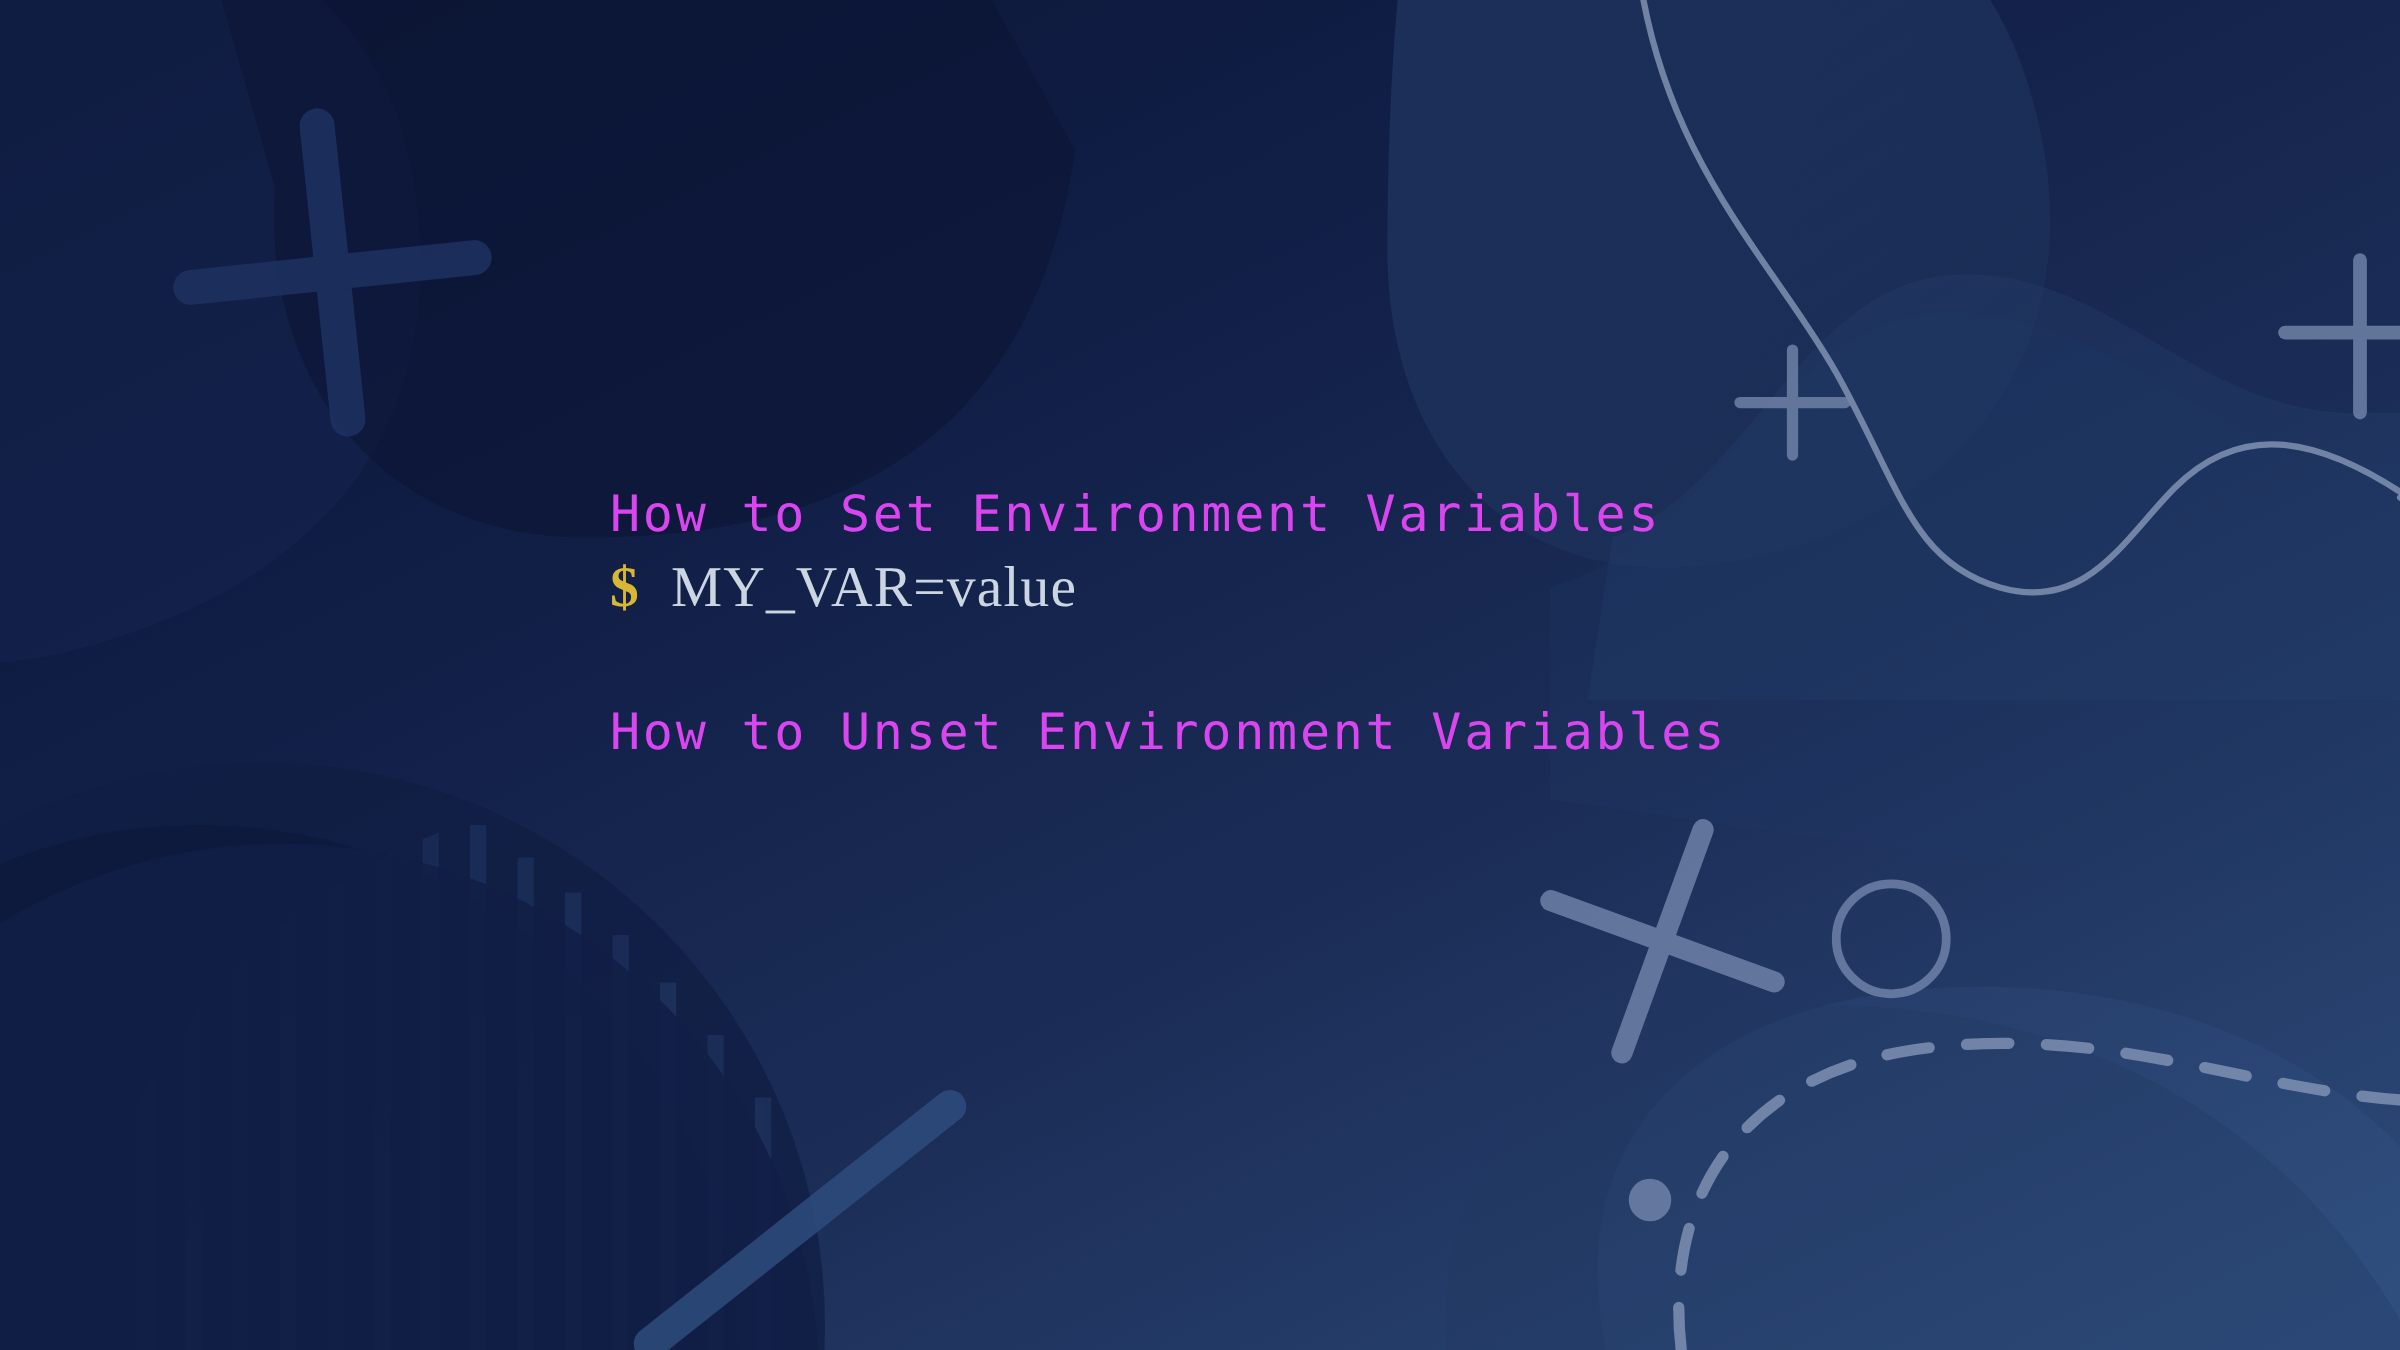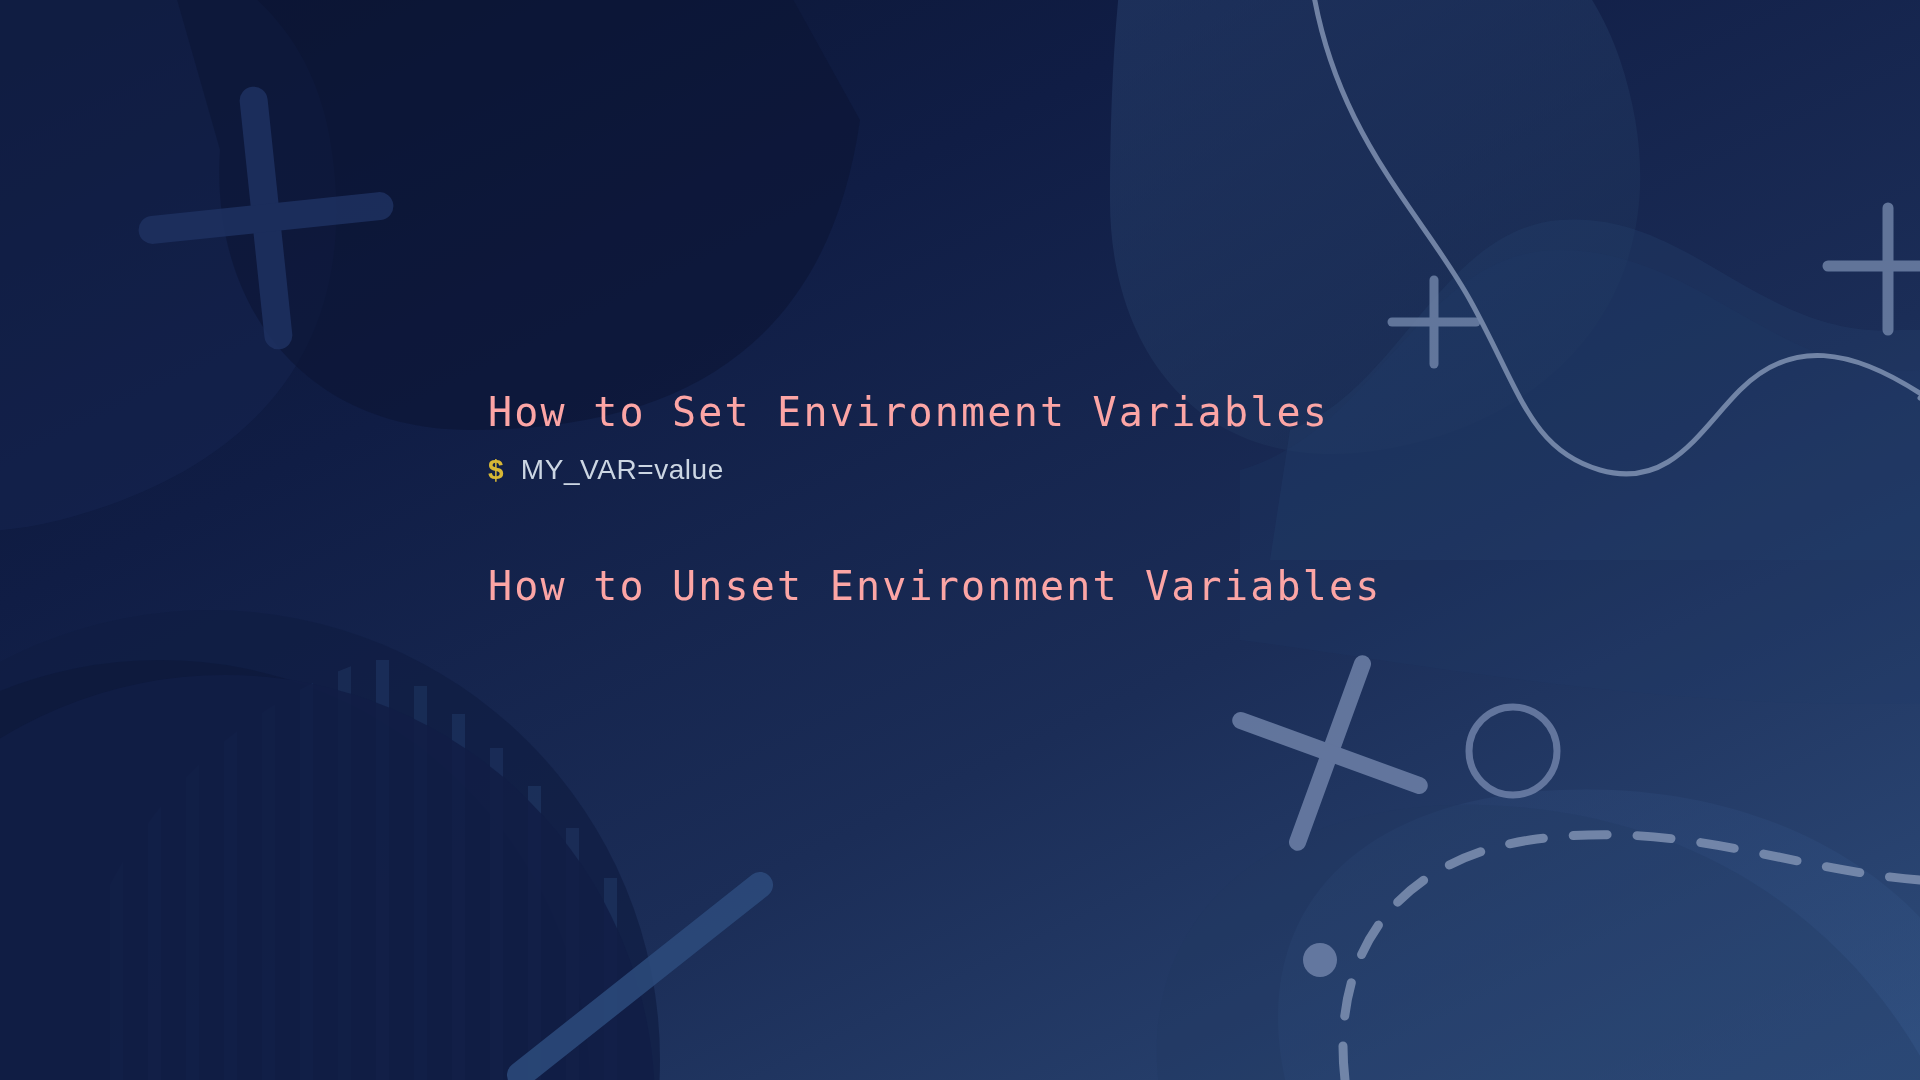--- a/index.html
+++ b/index.html
@@ -41,29 +41,29 @@
   }
 
   .block { }
   .block + .block { margin-top: 58px; text-align: center; }
 
   .heading {
     font-family: "DejaVu Sans Mono", "Liberation Mono", monospace;
     font-size: 40px;
     line-height: 58px;
     letter-spacing: 0.055em;
-    color: #fca5a5;
+    color: #d946ef;
     white-space: pre;
     margin: 0;
     font-weight: 400;
   }
 
   .cmdline {
-    font-family: Liberation Sans, sans-serif;
-    font-size: 28px;
+    font-family: Liberation Serif, serif;
+    font-size: 46px;
     line-height: 58px;
     letter-spacing: 0.02em;
     color: #c9d3e0;
     white-space: pre;
     margin: 0;
     font-weight: 400;
   }
 
   .prompt {
     color: #d8b735;

